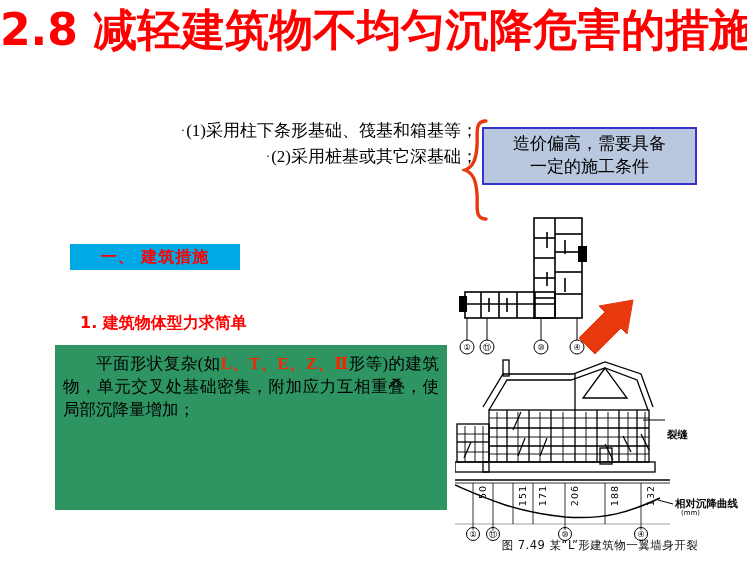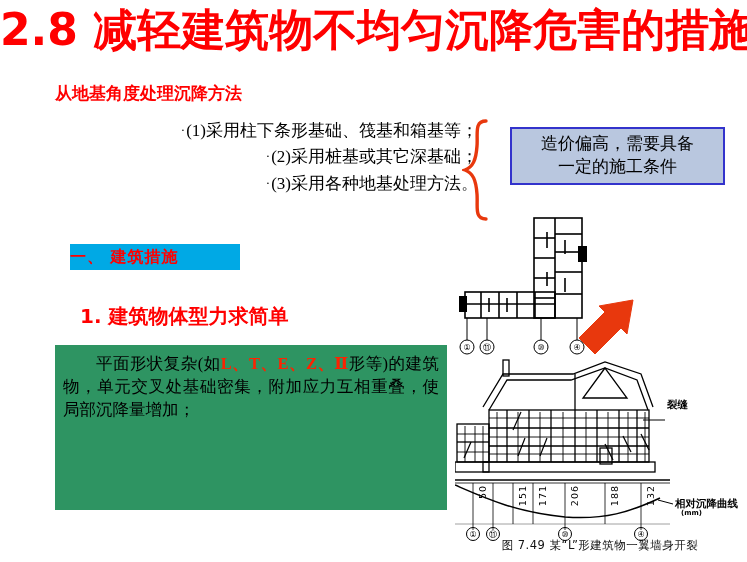--- a/index.html
+++ b/index.html
@@ -31,46 +31,46 @@
     font-family:"Liberation Serif","DejaVu Serif",serif;
     font-size:17px;color:#000;line-height:1.55;white-space:nowrap;text-align:right;
   }
   .bullet .dot{font-size:13px;vertical-align:2px;margin-right:1px;}
 
   
   .brace{position:absolute;left:462px;top:118px;width:34px;height:104px;}
 
   
   .bluebox{
-    position:absolute;left:510px;top:127px;width:215px;height:58px;
+    position:absolute;left:482px;top:127px;width:215px;height:58px;
     background:#B9C7DF;border:2px solid #3333CC;
     display:flex;flex-direction:column;align-items:center;justify-content:center;
     box-sizing:border-box;
   }
   .bluebox div{
     font-family:"Liberation Serif","DejaVu Serif",serif;
     font-size:17px;color:#000;line-height:1.35;white-space:nowrap;
   }
 
   
   .cyanbox{
     position:absolute;left:70px;top:244px;width:170px;height:26px;
-    background:#00A9E5;display:flex;align-items:center;justify-content:flex-start;
+    background:#00A9E5;display:flex;align-items:center;justify-content:center;
   }
   .cyanbox span{
     font-family:"DejaVu Sans","Liberation Sans",sans-serif;
     font-weight:bold;font-size:16px;color:#FF0000;white-space:nowrap;
     letter-spacing:1px;
   }
 
   
   .rednum{
-    position:absolute;left:80px;top:303px;
-    font-family:"DejaVu Sans","Liberation Sans",sans-serif;
-    font-weight:bold;font-size:20px;color:#FF0000;white-space:nowrap;text-align:right;
+    position:absolute;left:80px;top:313px;
+    font-family:"DejaVu Sans","Liberation Sans",sans-serif;
+    font-weight:bold;font-size:16px;color:#FF0000;white-space:nowrap;text-align:right;
   }
 
   
   .greenbox{
     position:absolute;left:55px;top:345px;width:392px;height:165px;
     background:#2E9462;box-sizing:border-box;padding:8px 8px 12px 8px;
   }
   .greenbox p{
     margin:0;font-family:"Liberation Serif","DejaVu Serif",serif;
     font-size:16.5px;color:#000;line-height:1.38;text-align:justify;
@@ -87,40 +87,36 @@
   }
   .vnum{
     position:absolute;font-family:"DejaVu Sans","Liberation Sans",sans-serif;
     font-size:9.5px;color:#000;
     writing-mode:vertical-rl;transform:rotate(180deg);letter-spacing:1px;
   }
   .lbl{
     position:absolute;font-family:"DejaVu Sans","Liberation Sans",sans-serif;
     font-size:10.5px;color:#000;white-space:nowrap;font-weight:bold;
   }
-  .lbl.small{font-size:7px;font-weight:bold;}
+  .lbl.small{font-size:7px;font-weight:normal;}
 </style>
 </head>
 <body>
 
 <div class="slide">
 
   <div class="title">2.8 减轻建筑物不均匀沉降危害的措施</div>
 
-  <div class="subhead">从地基角度处理沉降方法</div>
 
   <div class="bullets">
     <div class="bullet">
       <span class="dot">·</span><span>(1)采用柱下条形基础、筏基和箱基等；</span>
     </div>
     <div class="bullet">
       <span class="dot">·</span><span>(2)采用桩基或其它深基础；</span>
-    </div>
-    <div class="bullet">
-      <span class="dot">·</span><span>(3)采用各种地基处理方法。</span>
     </div>
   </div>
 
   <div class="brace">
     <svg width="34" height="104" viewBox="0 0 34 104">
       <path d="M24 3 C12 3 16 16 15 28 C14 42 11 49 3 52 C11 55 14 62 15 76 C16 88 12 101 24 101" fill="none" stroke="#E8380D" stroke-width="3.4" stroke-linecap="round"></path>
     </svg>
   </div>
 
   <div class="bluebox">
@@ -284,21 +280,21 @@
       </g>
     </svg>
 
     <div class="vnum" style="left:22px;top:273px;">50</div>
     <div class="vnum" style="left:62px;top:273px;">151</div>
     <div class="vnum" style="left:82px;top:273px;">171</div>
     <div class="vnum" style="left:114px;top:273px;">206</div>
     <div class="vnum" style="left:154px;top:273px;">188</div>
     <div class="vnum" style="left:190px;top:273px;">132</div>
 
-    <div class="lbl" style="left:212px;top:186px;">裂缝</div>
+    <div class="lbl" style="left:212px;top:216px;">裂缝</div>
 
     <div class="lbl" style="left:220px;top:285px;">相对沉降曲线</div>
     <div class="lbl small" style="left:226px;top:297px;">(mm)</div>
 
     <div class="figcap">图 7.49  某“L”形建筑物一翼墙身开裂</div>
   </div>
 
 </div>
 
 </body></html>

